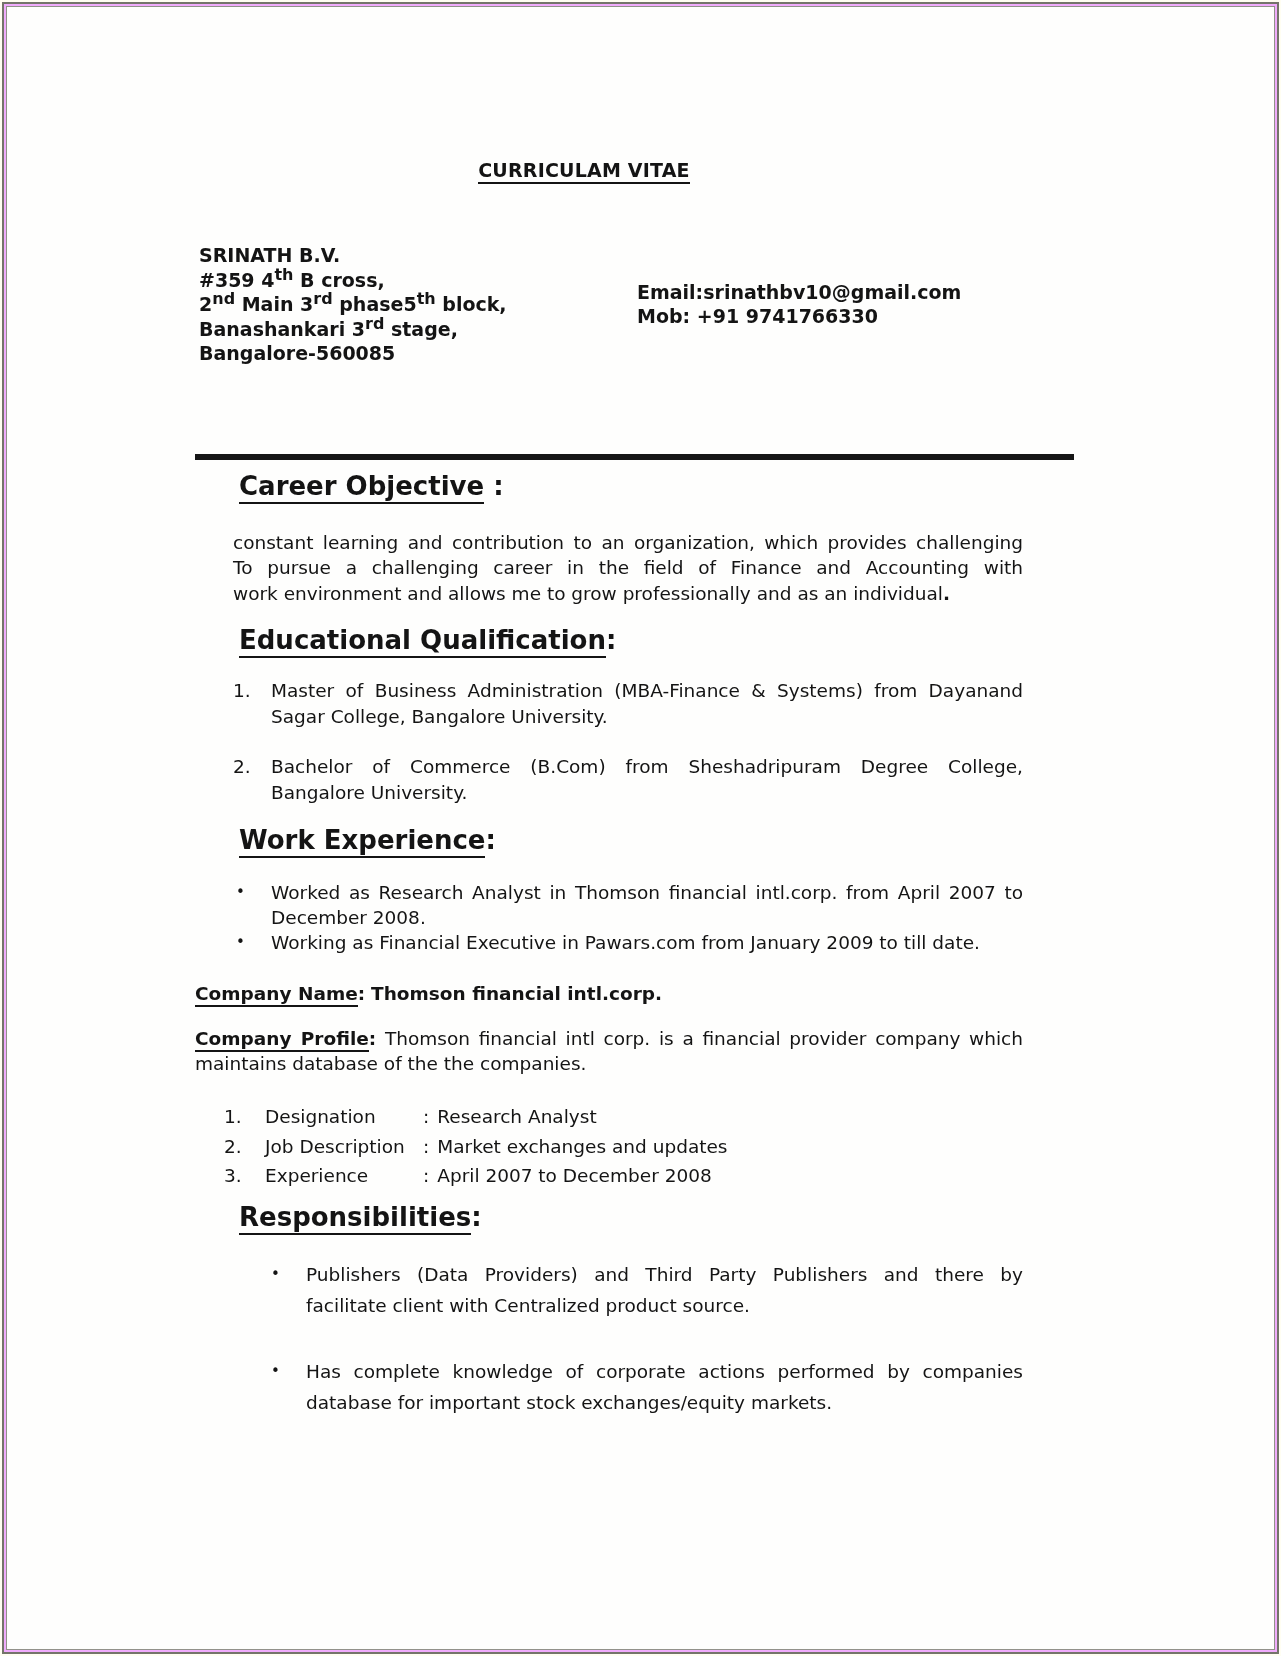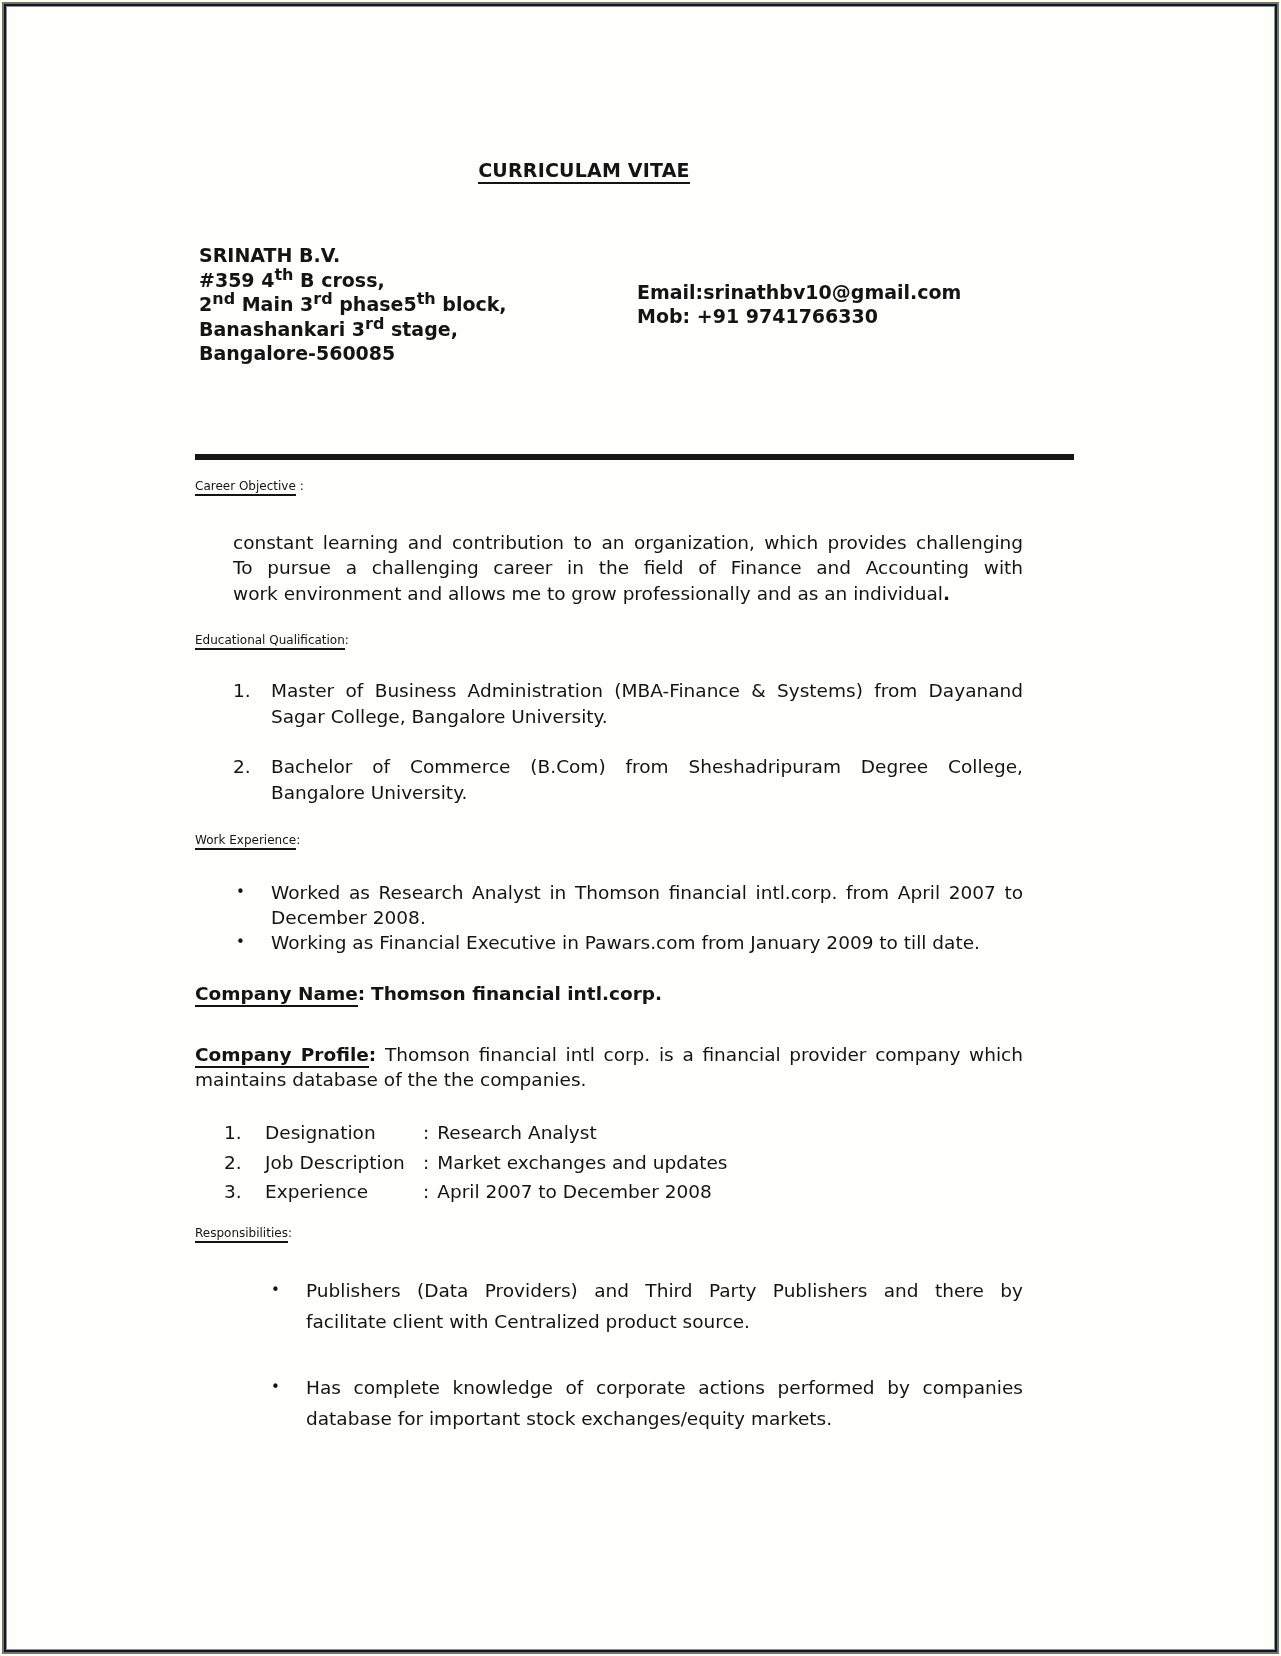--- a/index.html
+++ b/index.html
@@ -8,21 +8,21 @@
     width:1281px; height:1656px;
     box-sizing:border-box;
     background:#fffef2;
     padding:2px;
     margin:0 auto;
   }
   .frame-outer {
     box-sizing:border-box; height:100%;
     border:2px solid #74746a;
     padding:2px;
-    background:#0f172a;
+    background:#f0abfc;
   }
   .frame-inner {
     box-sizing:border-box; height:100%;
     border:1px solid #92928a;
     background:#fefefd;
     overflow:hidden;
   }
   .content {
     box-sizing:border-box;
     padding:0 251px 0 188px;
@@ -48,37 +48,37 @@
   }
   .header-left { width:438px; }
   .header-right { flex:1; }
   sup { font-size:16px; line-height:0; vertical-align:super; }
   .rule {
     margin-top:88px;
     width:879px; height:6px;
     background:#161616;
   }
   .sec-heading {
-    font-weight:400; font-size:12px; line-height:24px;
+    font-weight:700; font-size:26px; line-height:24px;margin-left:44px;
   }
   .mt-co { margin-top:14px; }
   .para { margin-left:38px; }
   .mt-para { margin-top:32px; }
   .fill { text-align:justify; text-align-last:justify; }
   .numlist { margin-top:26px; }
   .numlist .item { display:flex; margin-left:38px; line-height:26px; }
   .numlist .item + .item { margin-top:24px; }
   .numlist .num { width:38px; flex:none; }
   .numlist .itext { flex:1; }
   .bullist { margin-top:28px; }
   .bullist .item { display:flex; margin-left:41px; line-height:25px; }
   .bullist .marker { width:35px; flex:none; font-size:15px; }
   .bullist .itext { flex:1; }
   .cline { margin-top:27px; line-height:24px; }
-  .profile { margin-top:36px; line-height:25px; }
+  .profile { margin-top:20px; line-height:25px; }
   .details { margin-top:26px; }
   .details .row { display:flex; padding-left:29px; line-height:29.5px; }
   .details .num { width:41px; flex:none; }
   .details .dlabel { width:158px; flex:none; }
   .details .dvalue { margin-left:8px; }
   .mt-resp { margin-top:14px; }
   .resplist { margin-top:30px; }
   .resplist .item { display:flex; margin-left:76px; line-height:31px; }
   .resplist .item + .item { margin-top:35px; }
   .resplist .marker { width:35px; flex:none; font-size:15px; }

